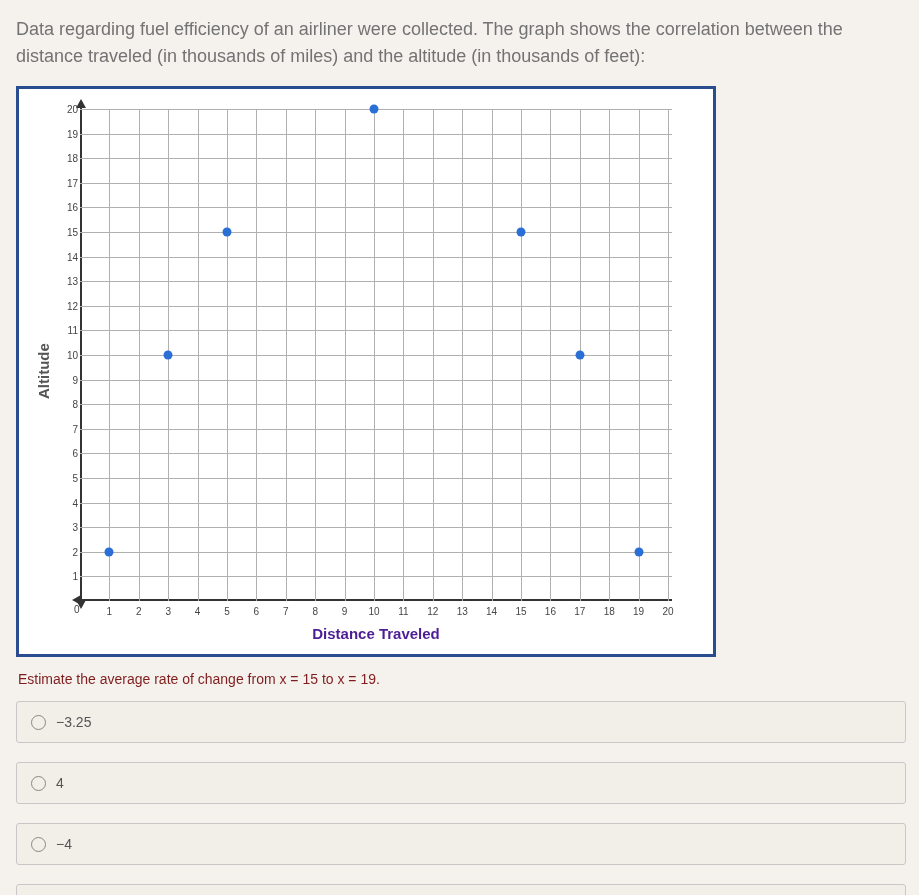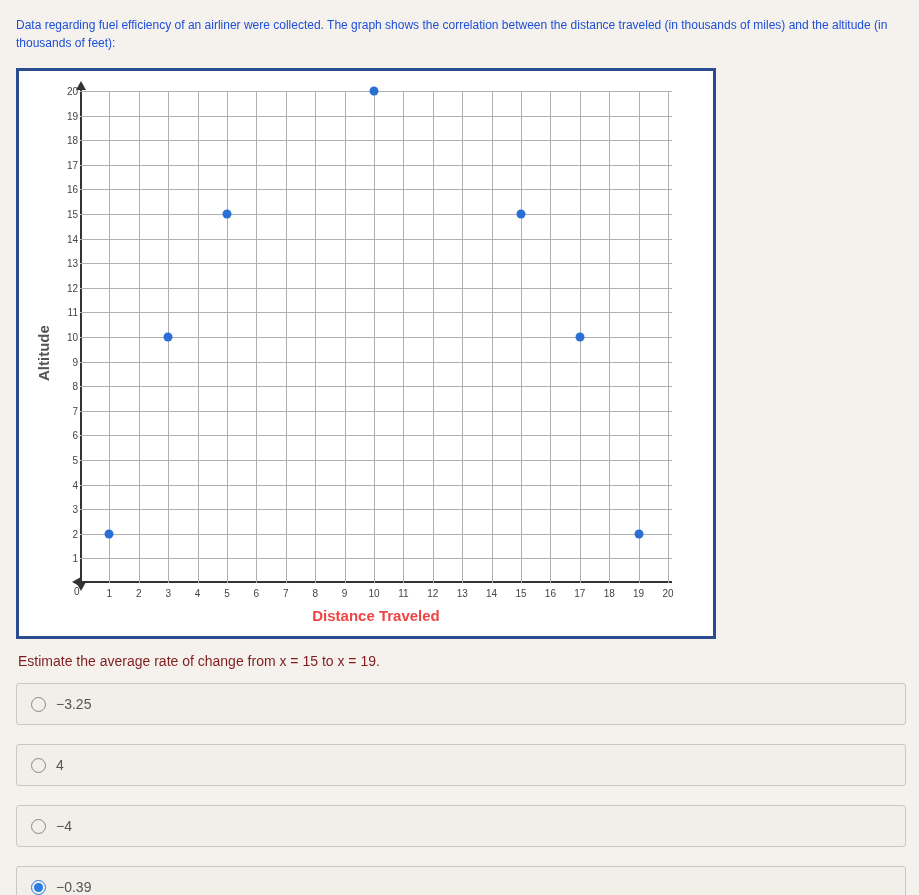--- a/index.html
+++ b/index.html
@@ -4,24 +4,24 @@
   <style>
     * { box-sizing: border-box; margin: 0; padding: 0; }
     body {
       font-family: Arial, sans-serif;
       background: #f5f2ee;
       padding: 16px;
       width: 919px;
       color: #6a6a6a;
     }
     .question-text {
-      font-size: 12px;
+      font-size: 18px;
       line-height: 1.5;
       margin-bottom: 16px;
-      color: #1d4ed8;
+      color: #737373;
     }
     .chart-container {
       border: 3px solid #2a4d8f;
       background: #fff;
       width: 700px;
       padding: 12px 20px 12px 12px;
       margin-bottom: 14px;
     }
     .chart-area {
       display: flex;
@@ -79,21 +79,21 @@
       font-size: 10px; color: #444;
       transform: translateX(-50%);
     }
     .origin0 { position:absolute; left:22px; bottom:6px; font-size:10px; color:#444;}
     .dot {
       position: absolute; width: 9px; height: 9px;
       background: #2a6fd6; border-radius: 50%;
       transform: translate(-50%, -50%);
     }
     .xlabel {
-      font-weight: bold; font-size: 15px; color: #ef4444;
+      font-weight: bold; font-size: 15px; color: #4c1d95;
       text-align: center; margin-top: 4px; padding-left: 28px;
     }
     .prompt { font-size: 14px; color: #7f1d1d; margin: 12px 0 14px 2px; }
     .options { display: flex; flex-direction: column; gap: 19px; width: 890px; }
     .option {
       border: 1px solid #c8c8c8; background: #f2efe9;
       padding: 12px 14px; border-radius: 3px;
       display: flex; align-items: center; gap: 10px;
       font-size: 14px; color: #555;
     }

